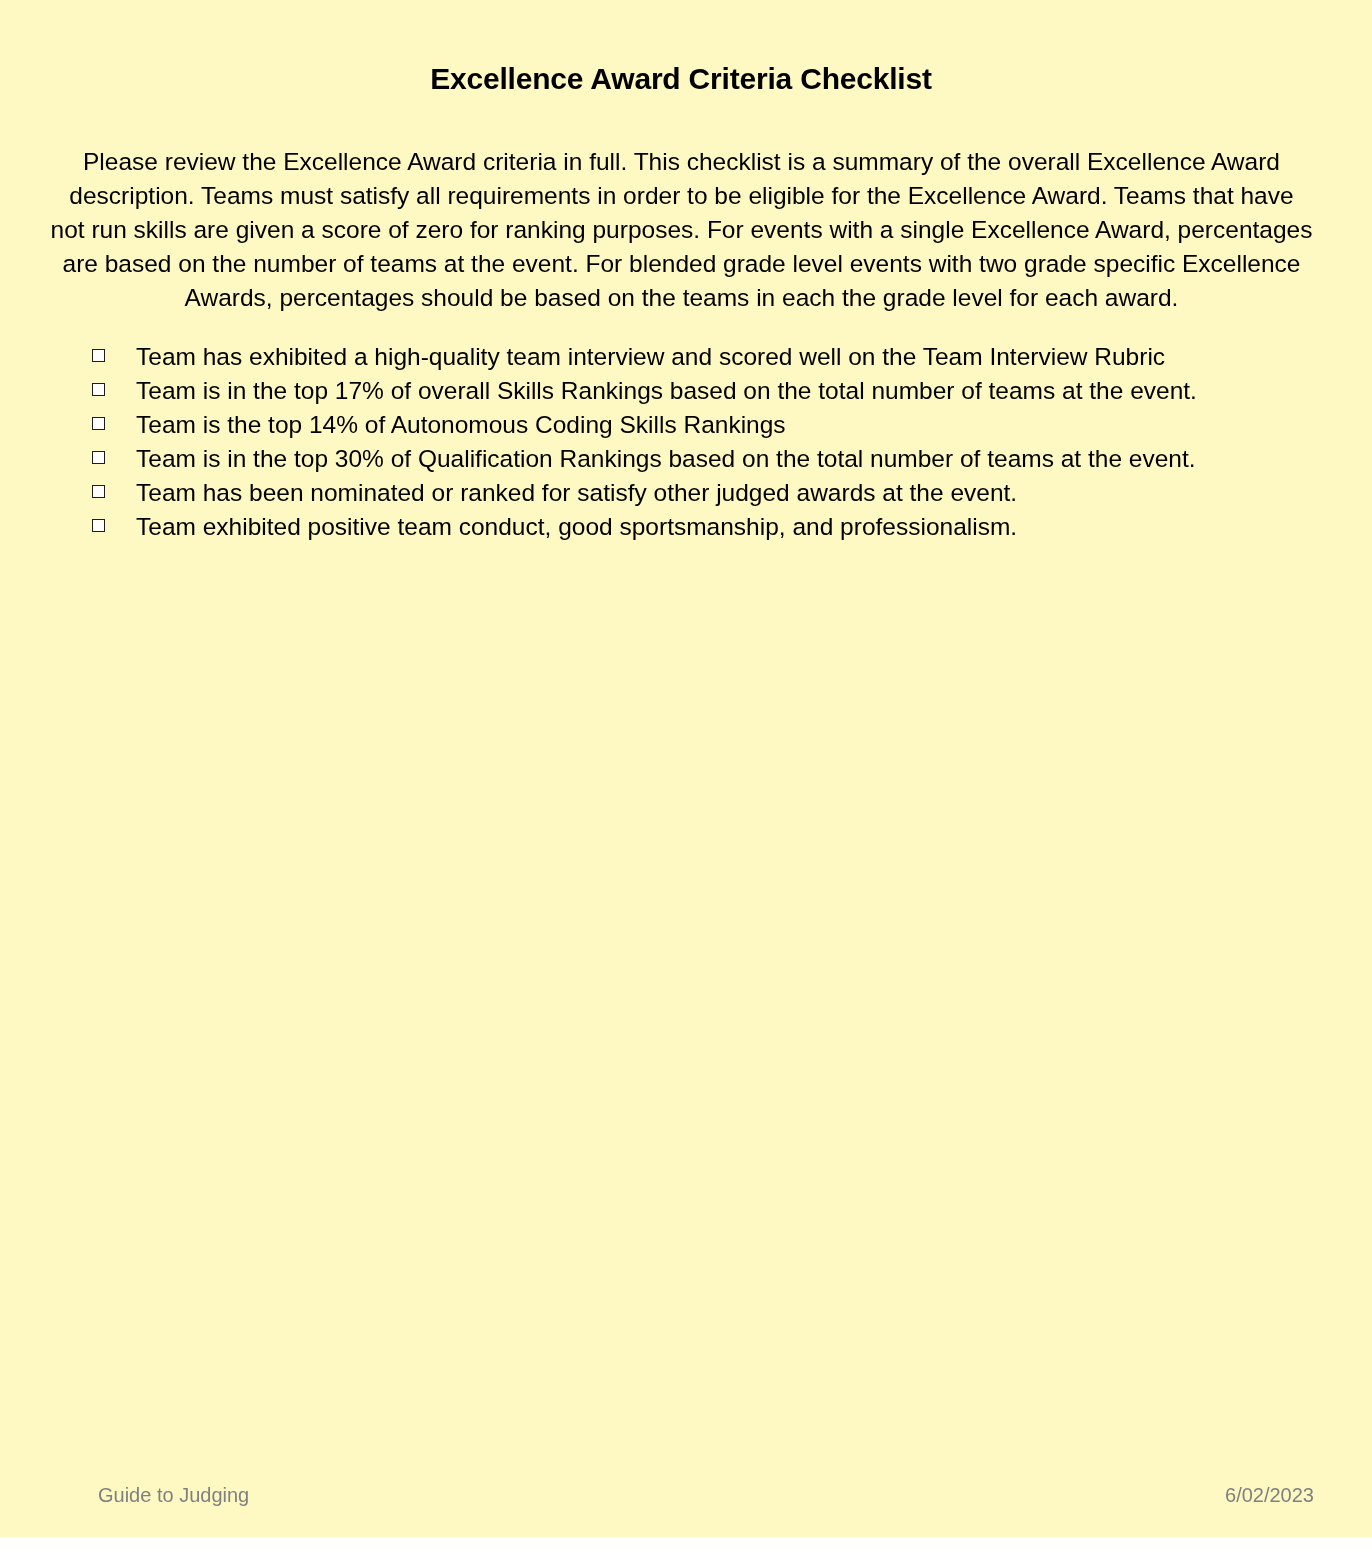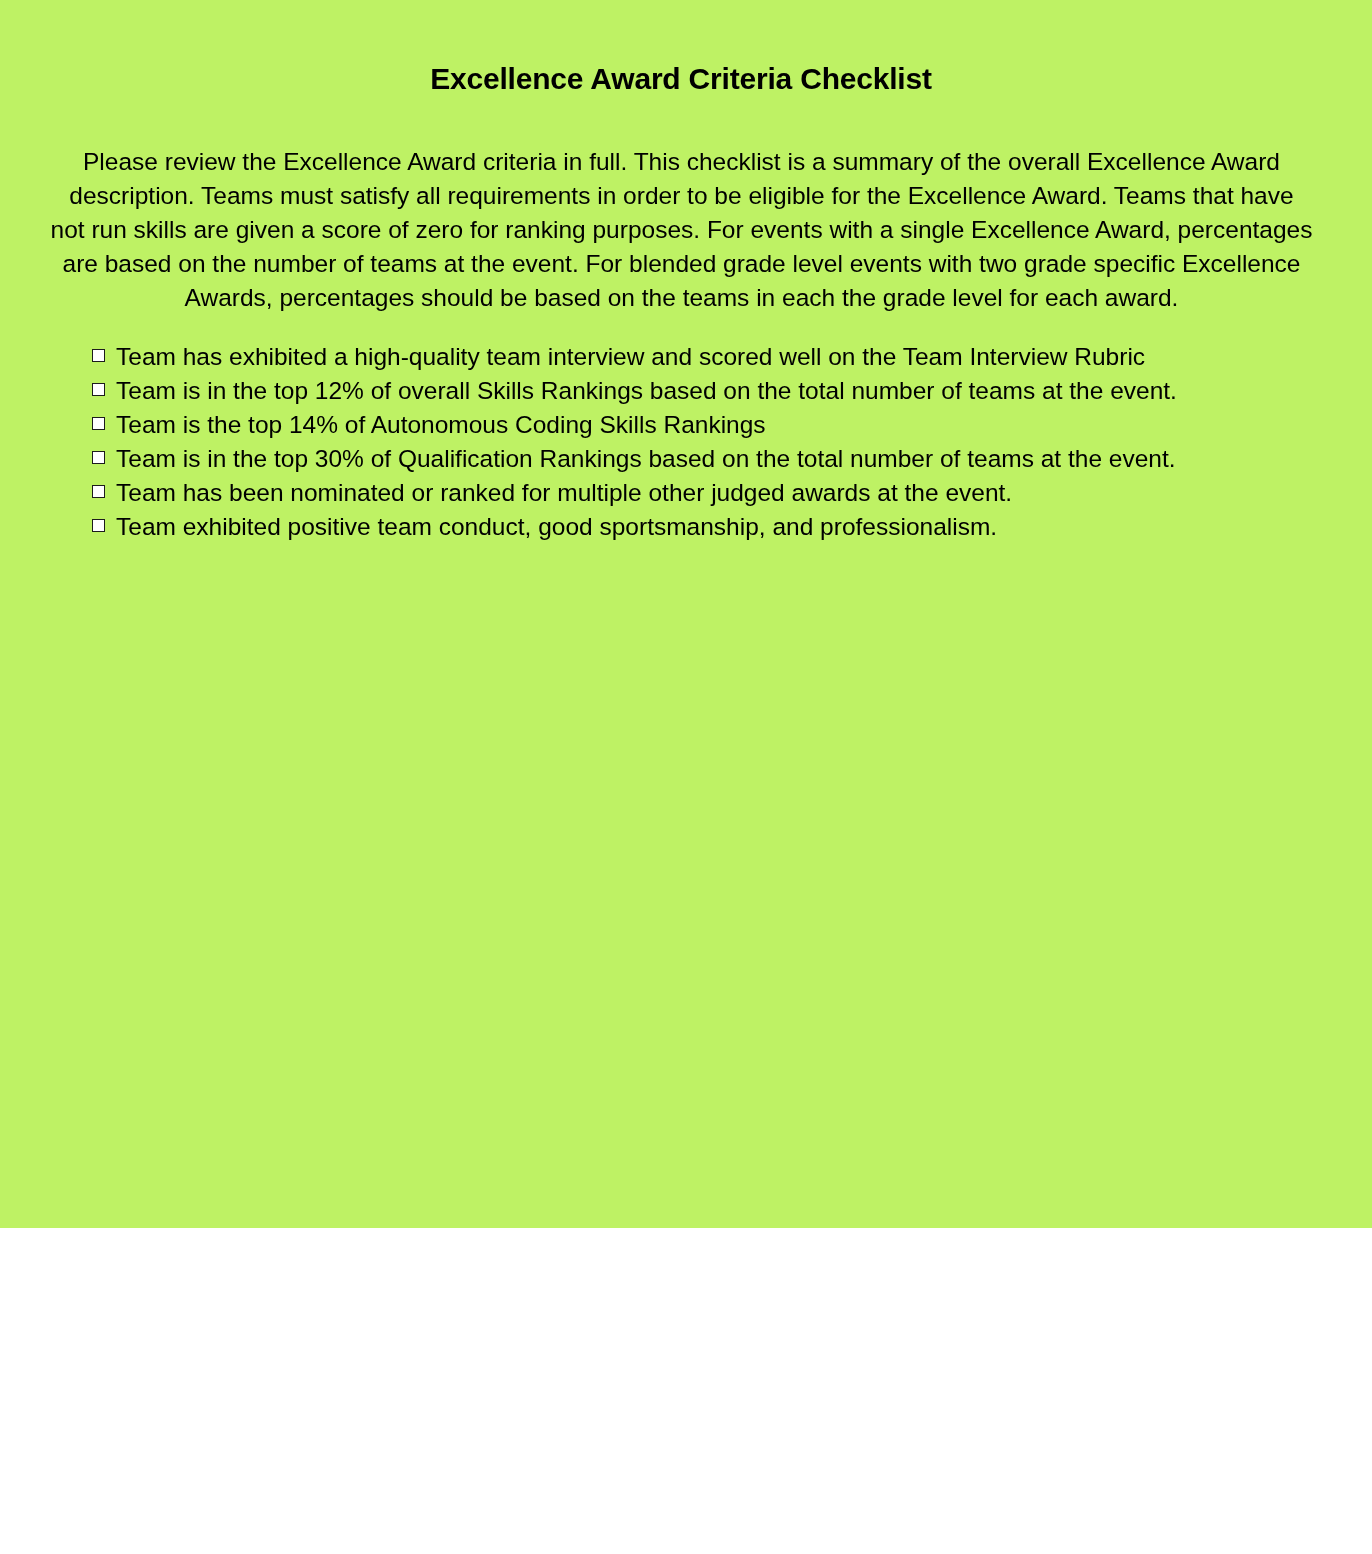--- a/index.html
+++ b/index.html
@@ -8,22 +8,22 @@
     background: #ffffff;
   }
   body {
     font-family: "Liberation Sans", sans-serif;
     color: #000000;
     -webkit-font-smoothing: antialiased;
   }
   .page {
     position: relative;
     width: 1372px;
-    height: 1228px;
-    background: #bef264;
+    height: 1537px;
+    background: #fef9c3;
     overflow: hidden;
     box-sizing: border-box;
   }
   .doc-title {
     position: absolute;
     top: 40px;
     left: 50px;
     width: 1262px;
     text-align: center;
     font-size: 30px;
@@ -61,21 +61,21 @@
     top: 9px;
     width: 13px;
     height: 13px;
     border: 1.3px solid #1c1c1c;
     box-sizing: border-box;
     background: #ffffff;
     flex: 0 0 auto;
   }
   .check-text {
     display: block;
-    margin-left: 24px;
+    margin-left: 44px;
     font-size: 24.5px;
     line-height: 34px;
     color: #000000;
     width: 1179px;
   }
   .footer {
     position: absolute;
     left: 50px;
     right: 58px;
     top: 1482px;
@@ -102,37 +102,37 @@
 
   <div class="checklist">
 
     <div class="check-item">
       <span class="check-box"></span>
       <span class="check-text">Team has exhibited a high-quality team interview and scored well on the Team Interview Rubric</span>
     </div>
 
     <div class="check-item">
       <span class="check-box"></span>
-      <span class="check-text">Team is in the top 12% of overall Skills Rankings based on the total number of teams at the event.</span>
+      <span class="check-text">Team is in the top 17% of overall Skills Rankings based on the total number of teams at the event.</span>
     </div>
 
     <div class="check-item">
       <span class="check-box"></span>
       <span class="check-text">Team is the top 14% of Autonomous Coding Skills Rankings</span>
     </div>
 
     <div class="check-item">
       <span class="check-box"></span>
       <span class="check-text">Team is in the top 30% of Qualification Rankings based on the total number of teams at the event.</span>
     </div>
 
 
     <div class="check-item">
       <span class="check-box"></span>
-      <span class="check-text">Team has been nominated or ranked for multiple other judged awards at the event.</span>
+      <span class="check-text">Team has been nominated or ranked for satisfy other judged awards at the event.</span>
     </div>
 
     <div class="check-item">
       <span class="check-box"></span>
       <span class="check-text">Team exhibited positive team conduct, good sportsmanship, and professionalism.</span>
     </div>
 
   </div>
 
   <div class="footer">

